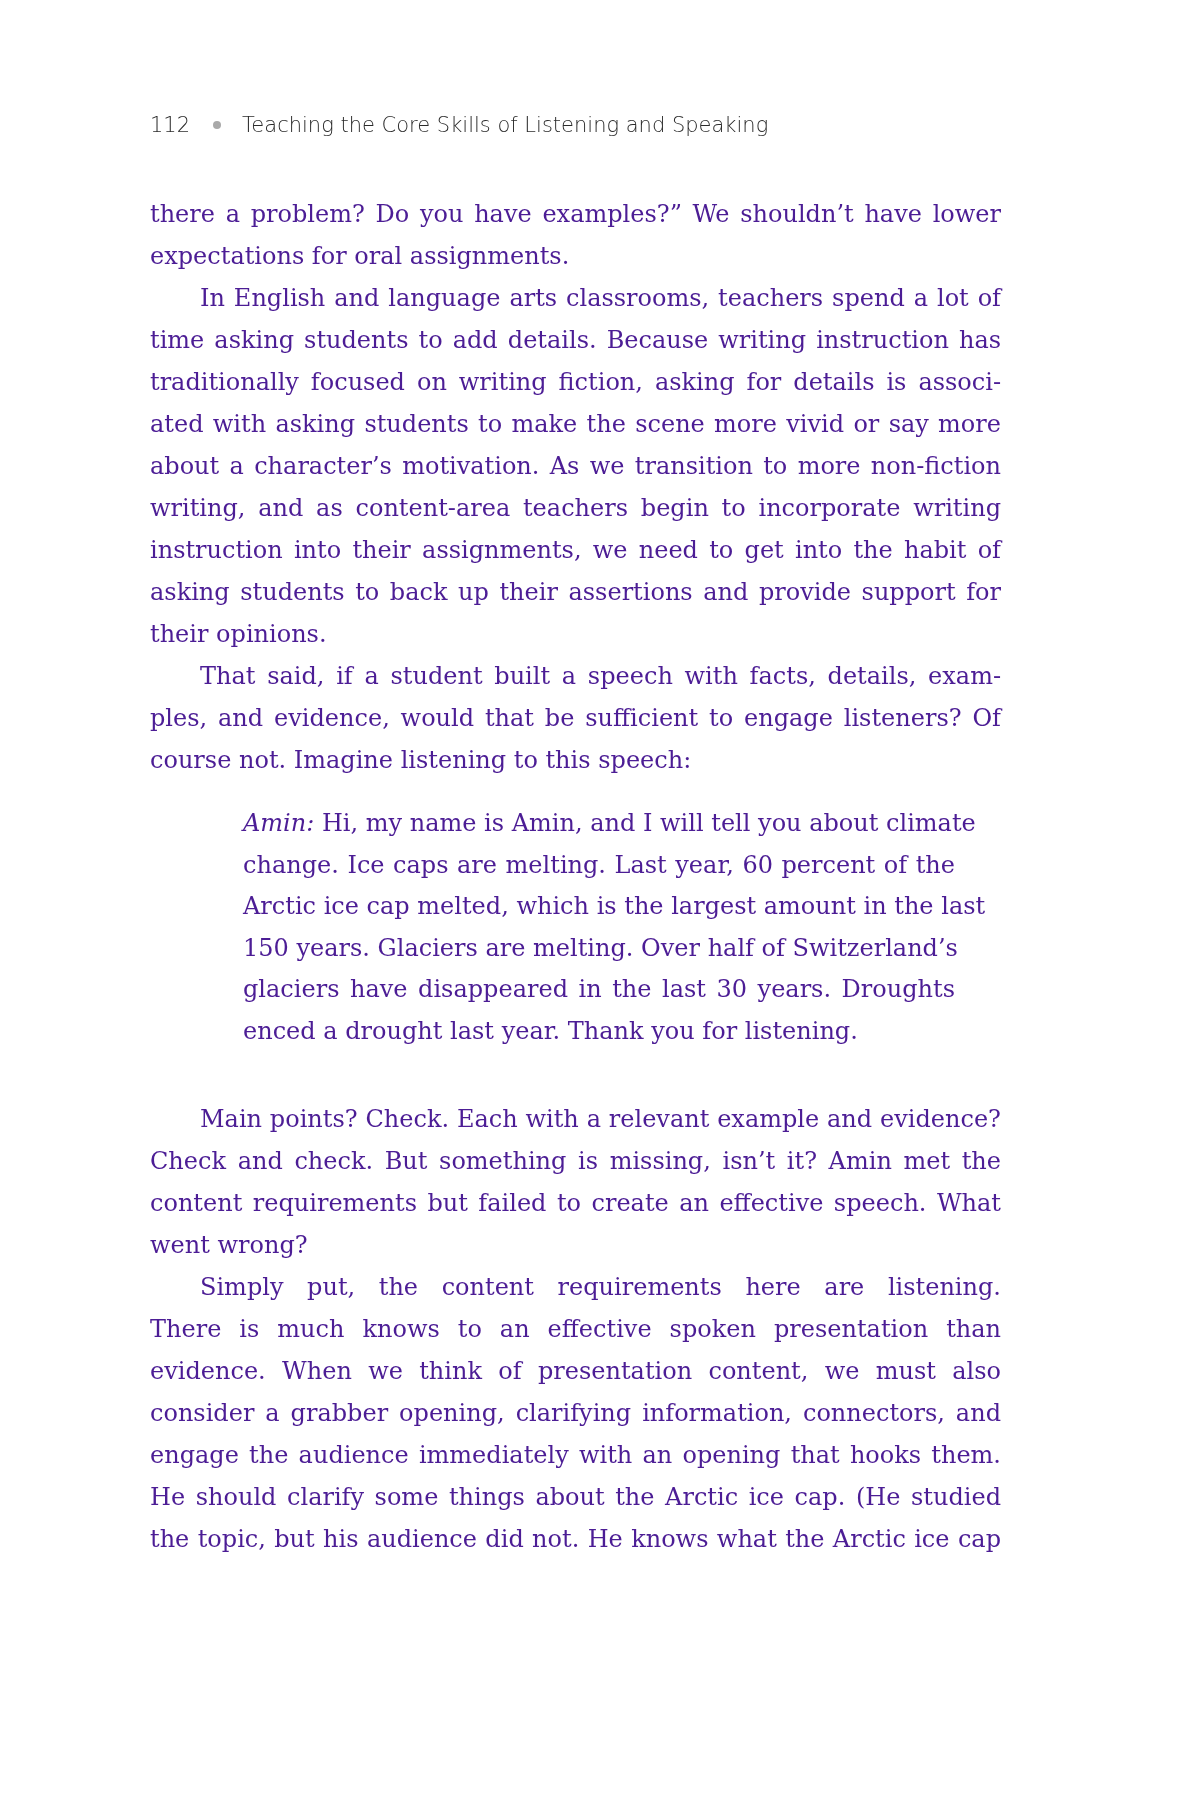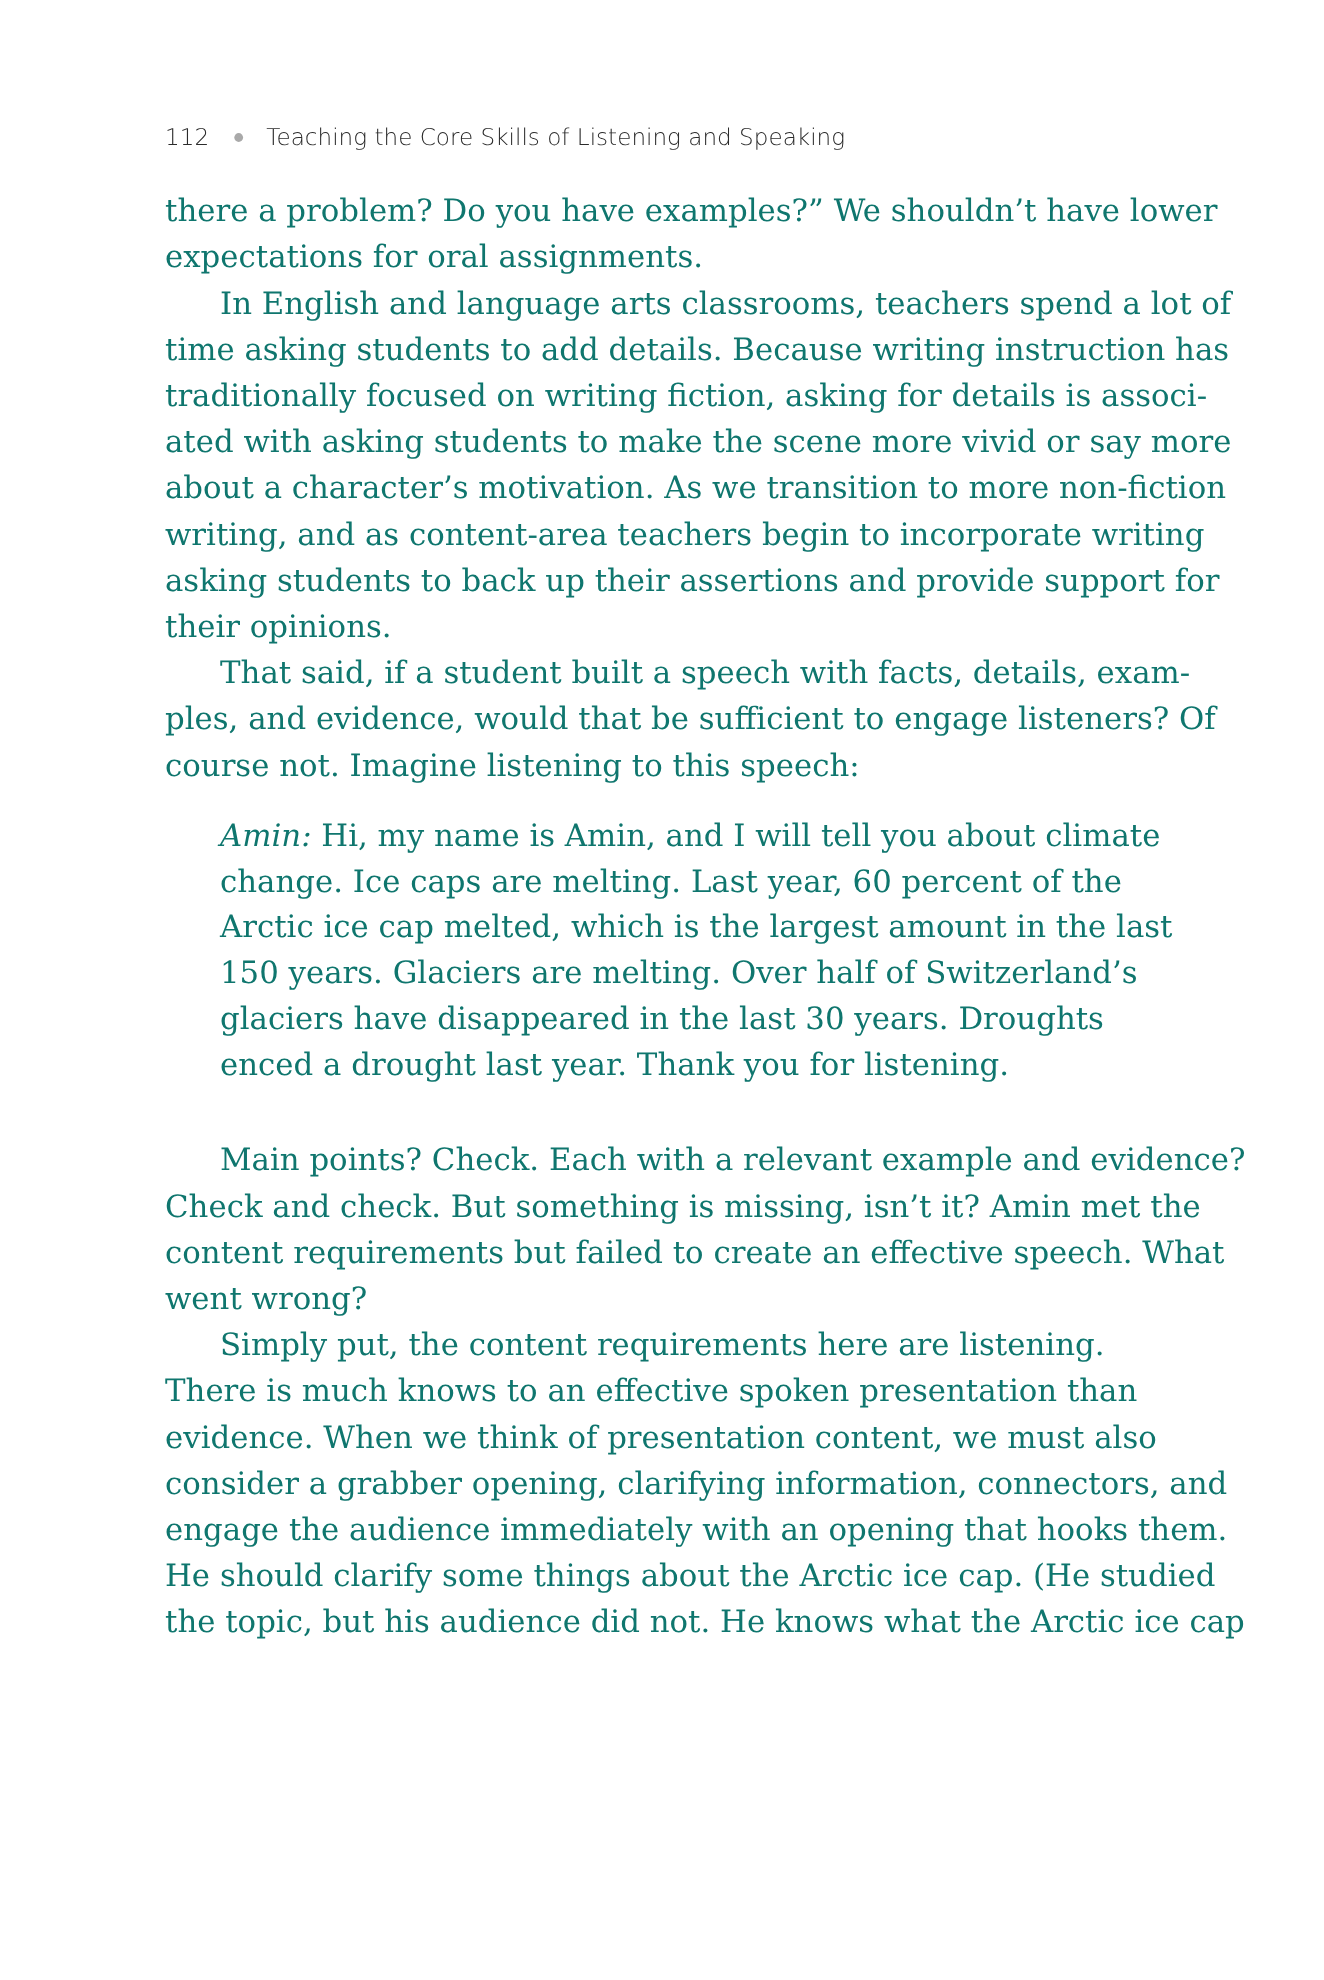--- a/index.html
+++ b/index.html
@@ -41,46 +41,46 @@
       height: 8px;
       border-radius: 50%;
       background: #a9a9a9;
       margin: 0 21px 0 23px;
     }
     .running-head .title { display: inline-block; }
 
     .body-text {
       position: absolute;
       left: 150px;
-      top: 171px;
+      top: 193px;
       width: 851px;
       font-family: "DejaVu Serif", serif;
-      font-size: 28px;
+      font-size: 24px;
       line-height: 42px;
-      color: #0f766e;
+      color: #4c1d95;
       text-align: justify;
       hyphens: manual;
     }
 
     .line {
       display: block;
       text-align: justify;
       text-align-last: justify;
       white-space: nowrap;
       height: 42px;
     }
     .line.last {
       text-align-last: left;
     }
     .line.indent { padding-left: 50px; }
 
     .blockquote {
       margin: 22px 46px 46px 50px;
     }
-    .blockquote .line { height: 41.5px; line-height: 41.5px; }
+    .blockquote .line { height: 41.5px; line-height: 41.5px; margin-left: 43px; }
     .speaker { font-style: italic; }
   </style>
 </head>
 <body>
 
 <div class="page">
 
   <div class="running-head">
     <span class="folio">112</span>
     <span class="dot"></span>
@@ -94,20 +94,21 @@
       <span class="line last">expectations for oral assignments.</span>
     </div>
 
     <div>
       <span class="line indent">In English and language arts classrooms, teachers spend a lot of</span>
       <span class="line">time asking students to add details. Because writing instruction has</span>
       <span class="line">traditionally focused on writing fiction, asking for details is associ-</span>
       <span class="line">ated with asking students to make the scene more vivid or say more</span>
       <span class="line">about a character’s motivation. As we transition to more non-fiction</span>
       <span class="line">writing, and as content-area teachers begin to incorporate writing</span>
+      <span class="line">instruction into their assignments, we need to get into the habit of</span>
       <span class="line">asking students to back up their assertions and provide support for</span>
       <span class="line last">their opinions.</span>
     </div>
 
     <div>
       <span class="line indent">That said, if a student built a speech with facts, details, exam-</span>
       <span class="line">ples, and evidence, would that be sufficient to engage listeners? Of</span>
       <span class="line last">course not. Imagine listening to this speech:</span>
     </div>
 

